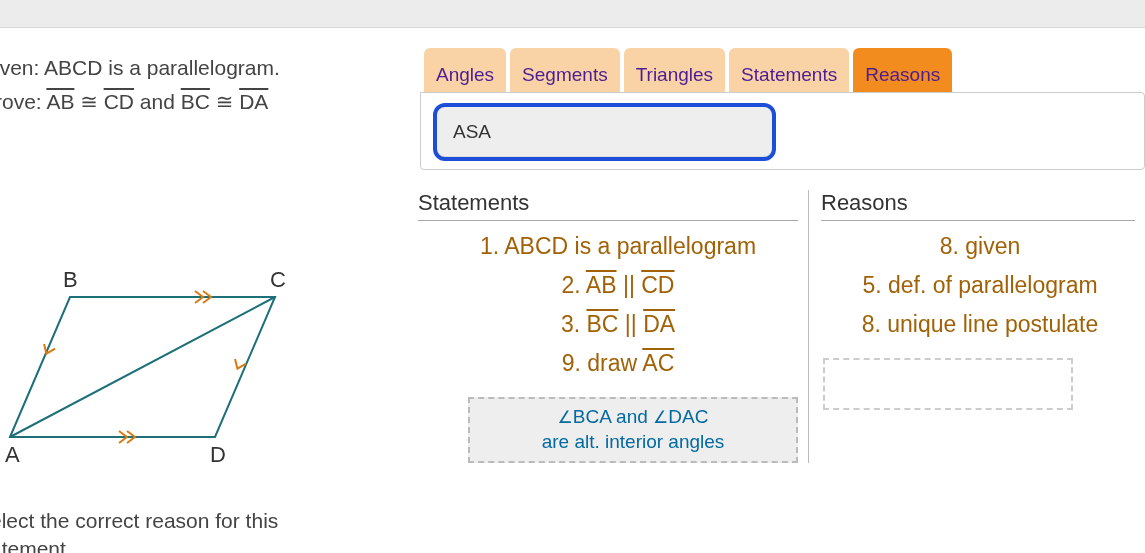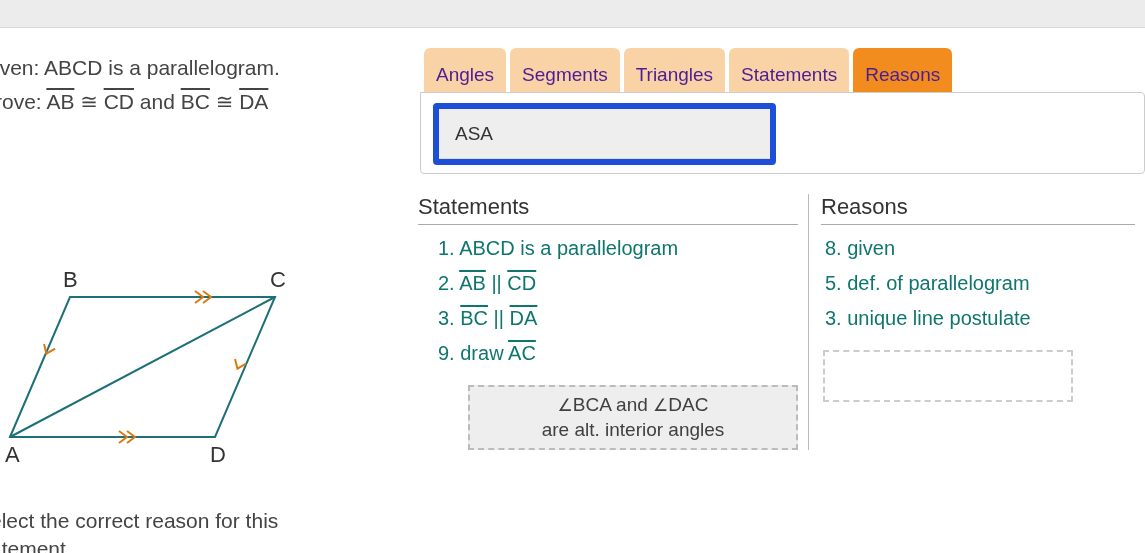--- a/index.html
+++ b/index.html
@@ -78,22 +78,22 @@
     border-radius: 0 4px 4px 4px;
     padding: 10px 12px 8px 12px;
     background: #fff;
     display: grid;
     grid-template-columns: 1fr 1fr;
     gap: 10px 14px;
     margin-bottom: 20px;
   }
   .bank-item {
     background: #eeeeee;
-    border: 6px solid #1d4ed8;
-    border-radius: 4px;
+    border: 4px solid #1d4ed8;
+    border-radius: 12px;
     padding: 14px 16px;
     font-size: 19px;
     color: #333;
     cursor: grab;
     box-shadow: inset 0 -1px 0 #dcdcdc;
   }
   .proof-table {
     display: flex;
     position: relative;
   }
@@ -107,34 +107,35 @@
   }
   .proof-header {
     font-size: 22px;
     color: #333;
     border-bottom: 1px solid #aaa;
     padding-bottom: 4px;
     margin-bottom: 6px;
     margin-left: -2px;
   }
   .proof-row {
-    font-size: 20px;
-    color: #0f766e;
+    font-size: 23px;
+    color: #a16207;
     padding: 4px 0 4px 18px;
     line-height: 1.35;
+    text-align: center;
   }
   .pending-statement {
     margin-top: 14px;
     margin-left: 48px;
     width: 330px;
     border: 2px dashed #bbb;
     background: #eeeeee;
     padding: 6px 10px;
     font-size: 19px;
-    color: #404040;
+    color: #0369a1;
     text-align: center;
     line-height: 1.3;
   }
   .pending-reason-slot {
     margin-top: 14px;
     margin-left: 0px;
     width: 250px;
     height: 52px;
     border: 2px dashed #ccc;
     background: #fff;
@@ -222,19 +223,19 @@
         </div>
         <div class="pending-statement">
           <span class="angle-sym">∠</span><span>BCA</span><span> and </span><span class="angle-sym">∠</span><span>DAC</span><br>
           <span>are alt. interior angles</span>
         </div>
       </div>
       <div class="proof-col reasons">
         <div class="proof-header">Reasons</div>
         <div class="proof-row" style="padding-left:2px">8. given</div>
         <div class="proof-row" style="padding-left:2px">5. def. of parallelogram</div>
-        <div class="proof-row" style="padding-left:2px">3. unique line postulate</div>
+        <div class="proof-row" style="padding-left:2px">8. unique line postulate</div>
         <div class="pending-reason-slot"></div>
       </div>
     </div>
 
   </div>
 </div>
 
 </body></html>

